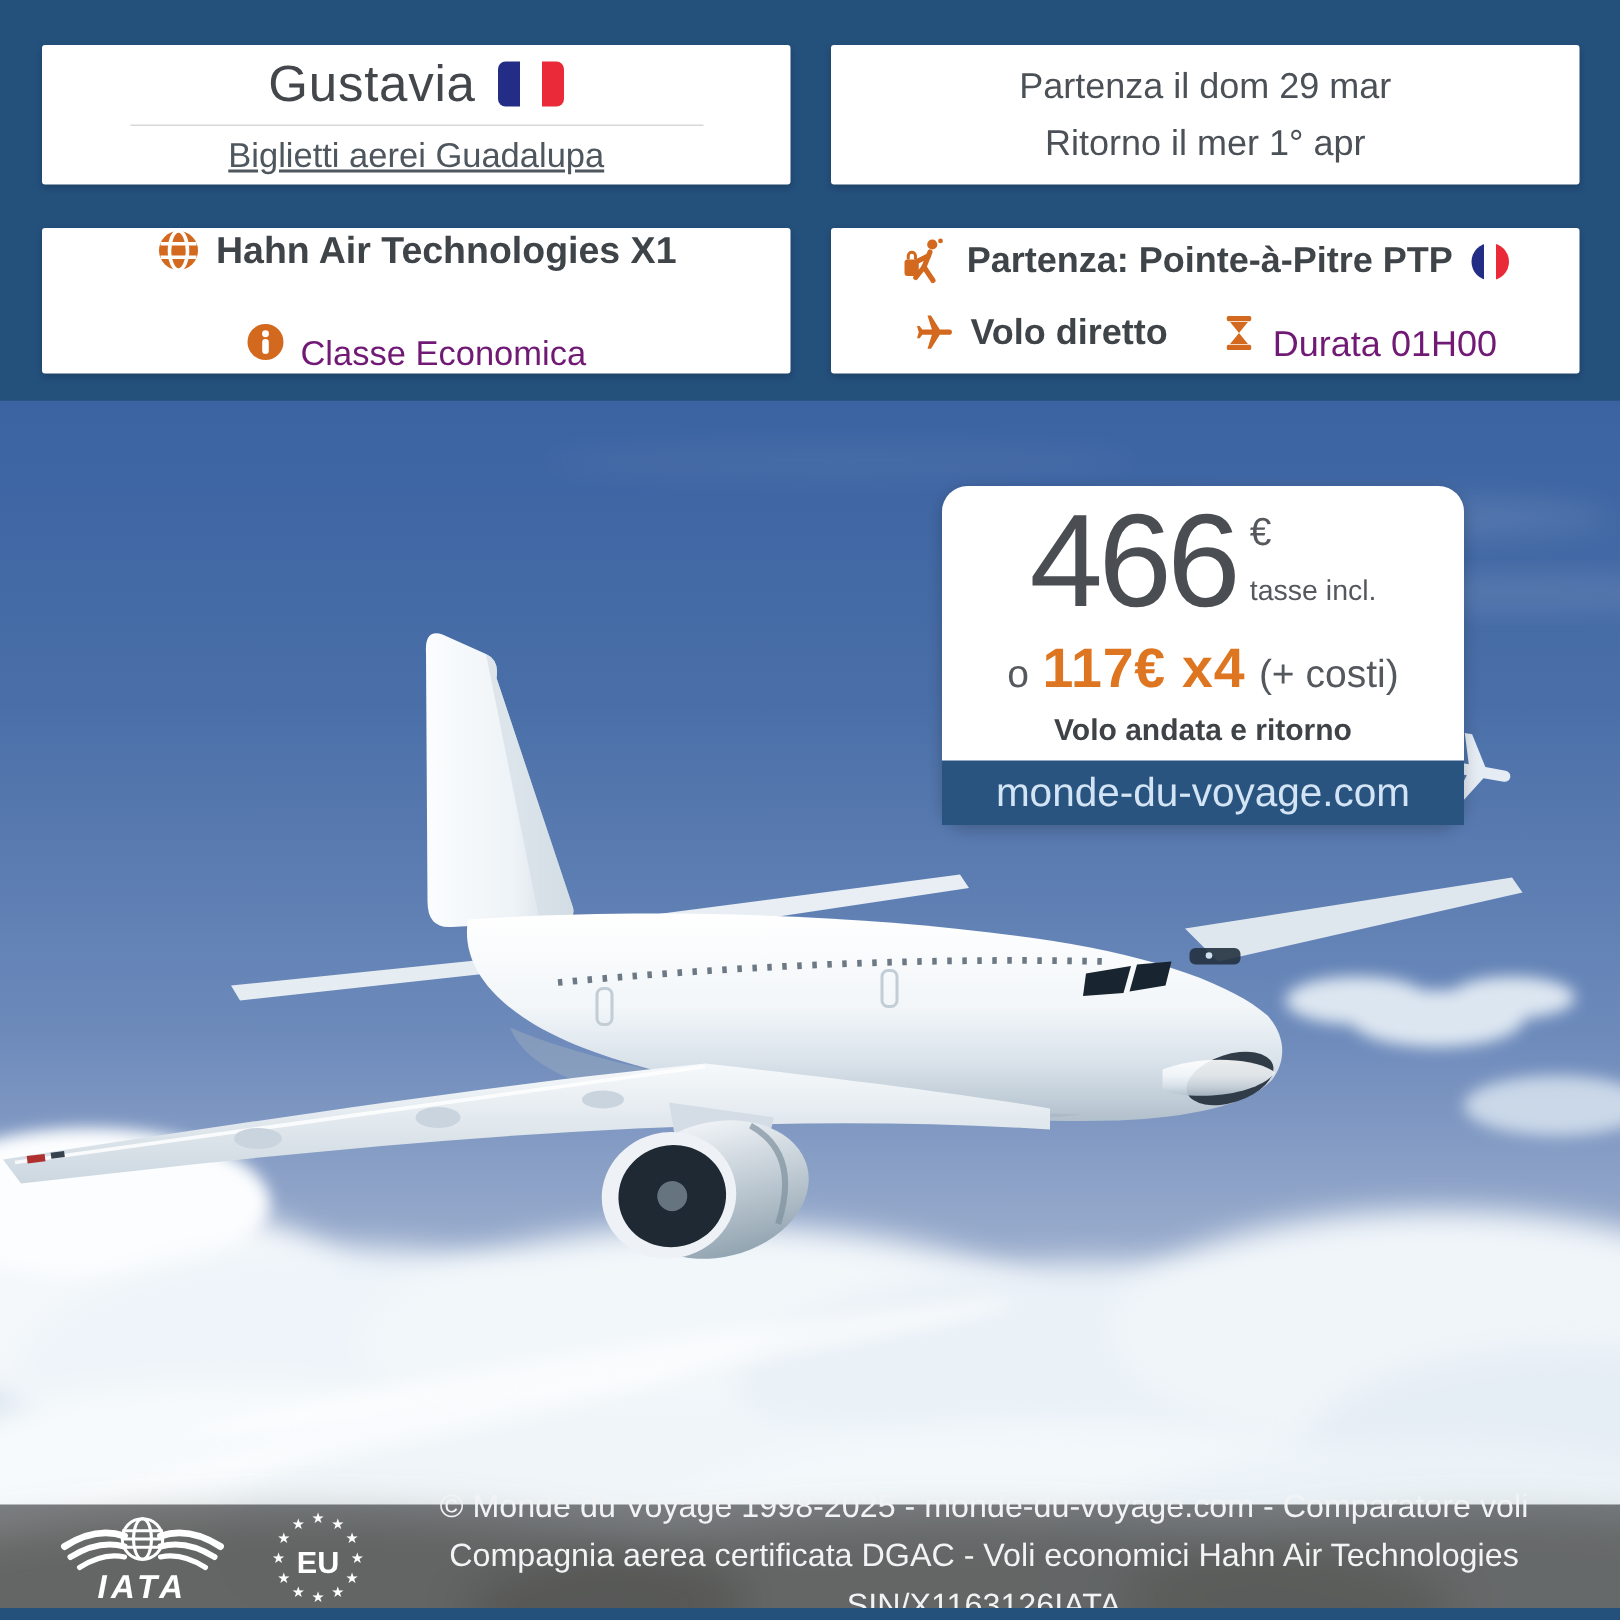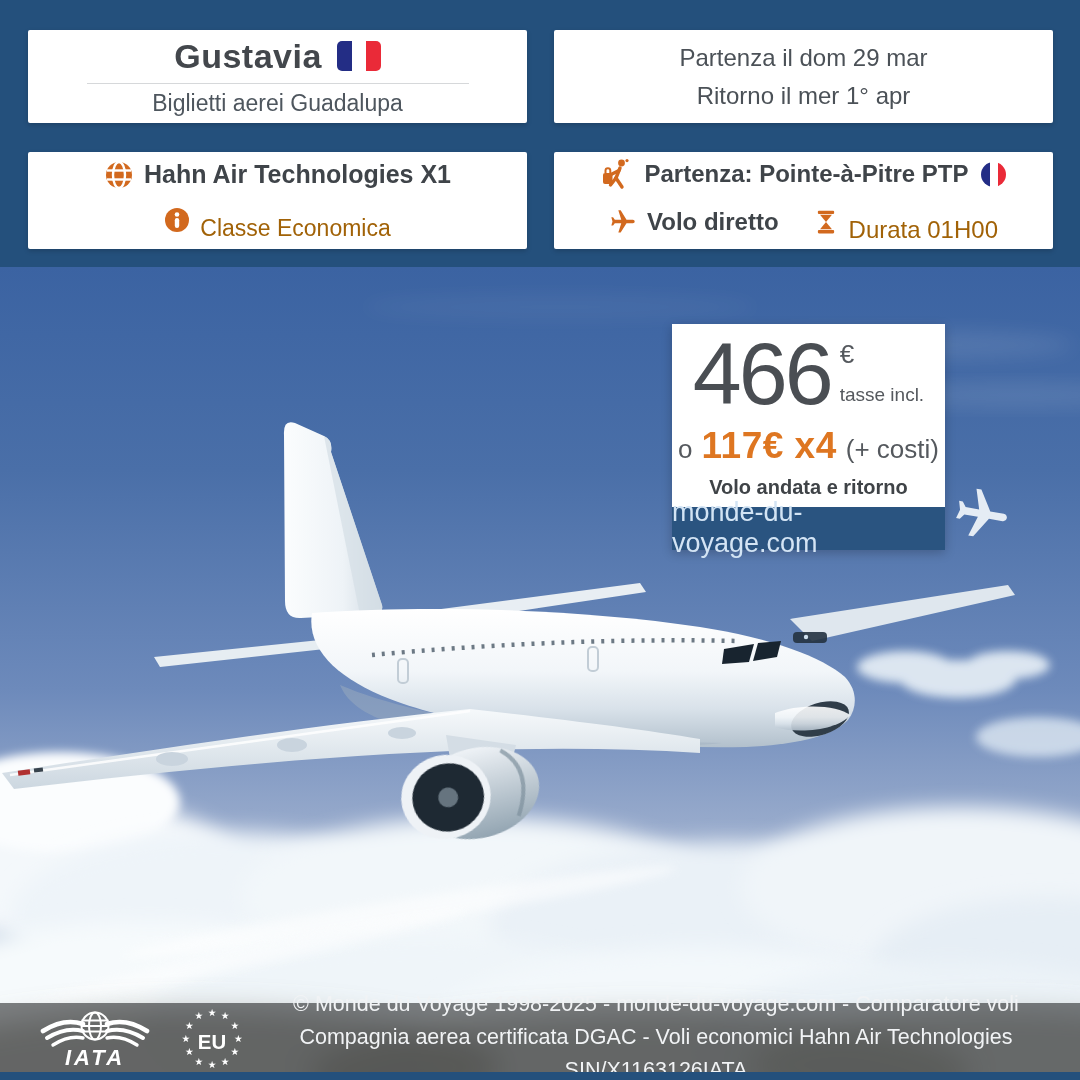--- a/index.html
+++ b/index.html
@@ -11,44 +11,44 @@
     -webkit-font-smoothing:antialiased;
   }
   
   .card{
     position:absolute;background:#fff;border-radius:2px;
     box-shadow:0 2px 5px rgba(0,0,0,.18);
     display:flex;flex-direction:column;align-items:center;justify-content:center;
   }
   .card-dest{left:28px;top:30px;width:499px;height:93px;}
   .dest-title-row{display:flex;align-items:center;gap:15px;}
-  .dest-title{font-size:34px;font-weight:bold;color:#43474c;letter-spacing:.5px;}
+  .dest-title{font-size:34px;font-weight:normal;color:#43474c;letter-spacing:.5px;}
   .flag-rect{
     width:44px;height:30px;border-radius:5px;overflow:hidden;display:inline-block;
     background:linear-gradient(90deg,var(--flag-blue,#232d85) 0 33.4%,#ffffff 33.4% 66.7%,var(--flag-red,#ea2a38) 66.7% 100%);
   }
   .dest-divider{width:382px;height:1px;background:#d6d8da;margin:7px 0 6px 0;}
-  .dest-subtitle{font-size:23px;color:#4e565e;}
+  .dest-subtitle{font-size:23px;color:#4e565e;text-decoration:underline;}
   .card-dates{left:554px;top:30px;width:499px;height:93px;font-size:24px;color:#4b5157;line-height:38px;text-align:center;}
-  .card-airline{left:28px;top:152px;width:499px;height:97px;gap:9px;}
+  .card-airline{left:28px;top:152px;width:499px;height:97px;gap:9px;justify-content:space-between;}
   .card-route{left:554px;top:152px;width:499px;height:97px;gap:9px;text-align:center;}
   .info-row{display:flex;align-items:center;gap:10px;}
   .t-bold{font-size:24px;font-weight:bold;color:#3f4449;}
-  .t-reg{font-size:23px;color:#a16207;margin-top:16px;}
+  .t-reg{font-size:23px;color:#701a75;margin-top:16px;}
   .flag-round{
     width:25px;height:25px;border-radius:50%;display:inline-block;margin-left:2px;
     background:linear-gradient(90deg,var(--flag-blue,#232d85) 0 34%,#ffffff 34% 66%,var(--flag-red,#ea2a38) 66% 100%);
   }
   .gap18{width:14px;}
   
   .sky{position:absolute;left:0;top:267px;width:1080px;height:813px;}
   
   .price-card{
-    position:absolute;left:672px;top:324px;width:273px;background:#fff;
-    box-shadow:0 3px 10px rgba(0,0,0,.22);display:flex;flex-direction:column;align-items:center;
+    position:absolute;left:628px;top:324px;width:348px;background:#fff;
+    box-shadow:0 3px 10px rgba(0,0,0,.22);display:flex;flex-direction:column;align-items:center;border-radius:17px;
   }
   .price-main{margin-top:10px;display:flex;align-items:flex-start;justify-content:center;gap:9px;}
   .amount{font-size:88px;line-height:.92;color:#4a4e53;letter-spacing:-3px;font-weight:400;}
   .cur-col{display:flex;flex-direction:column;justify-content:space-between;height:72px;padding-top:5px;}
   .cur{font-size:26px;color:#55595e;}
   .tax{font-size:19px;color:#55595e;}
   .installment{margin-top:10px;display:flex;align-items:baseline;gap:9px;}
   .inst-pre,.inst-suf{font-size:26px;color:#55595e;}
   .inst-main{font-size:37px;font-weight:bold;color:var(--accent-orange,#de7621);letter-spacing:.5px;}
   .trip-type{margin-top:9px;font-size:20px;font-weight:bold;color:#3f4347;}

